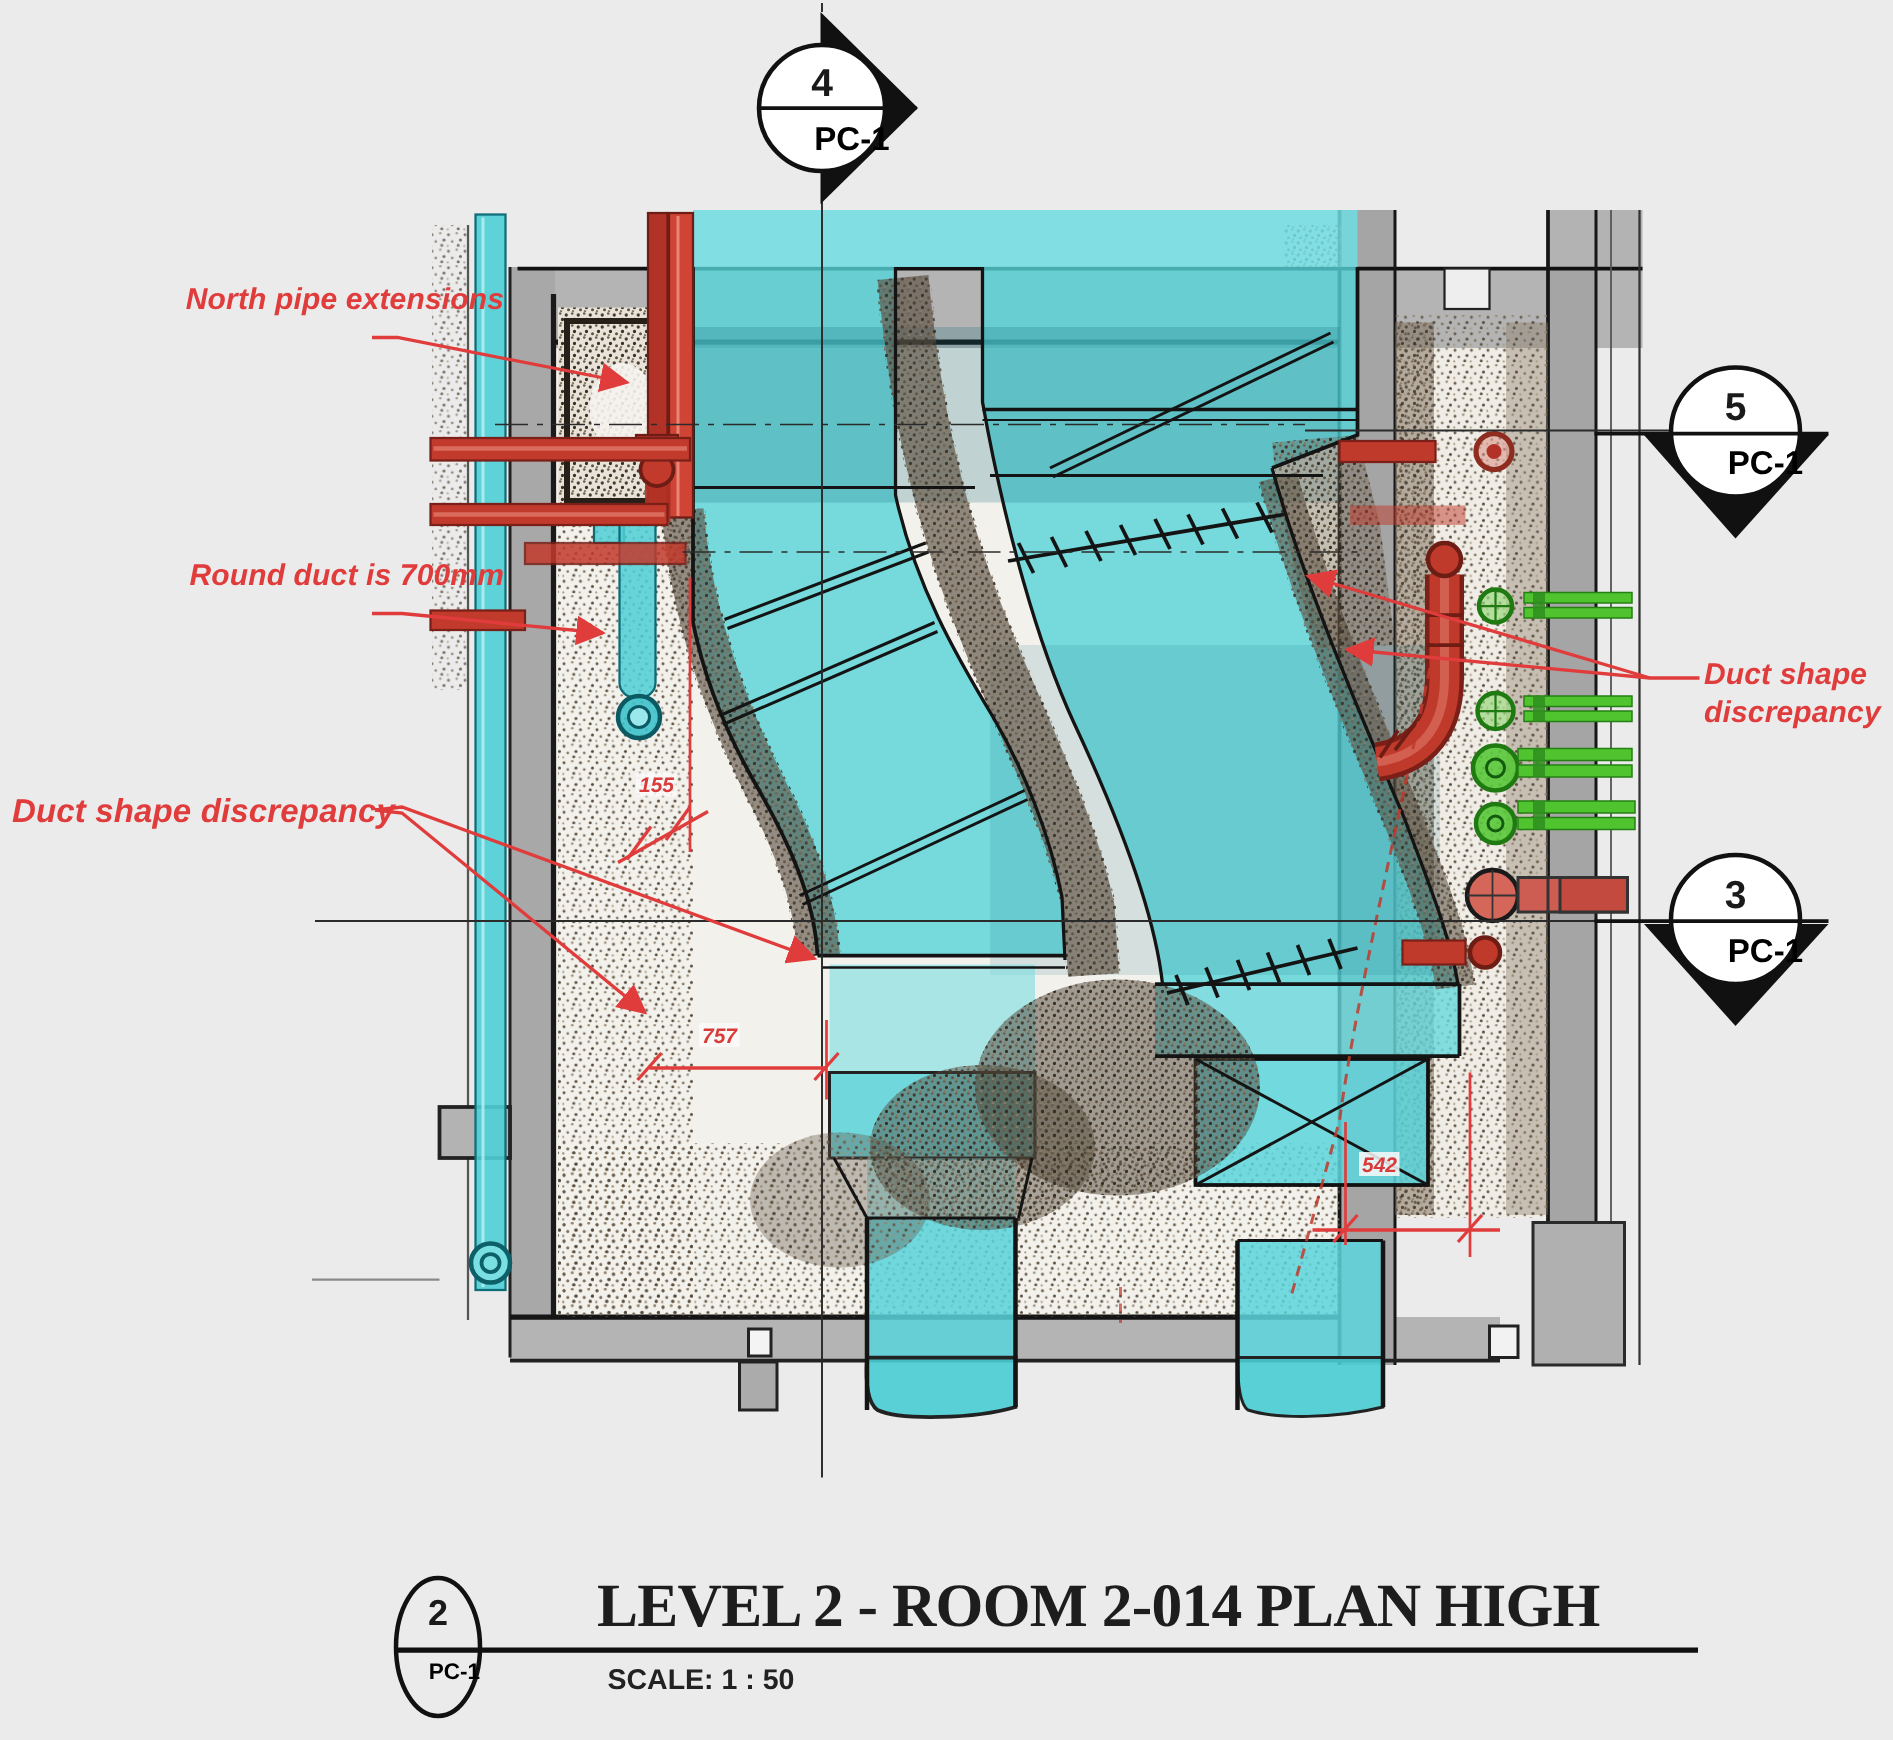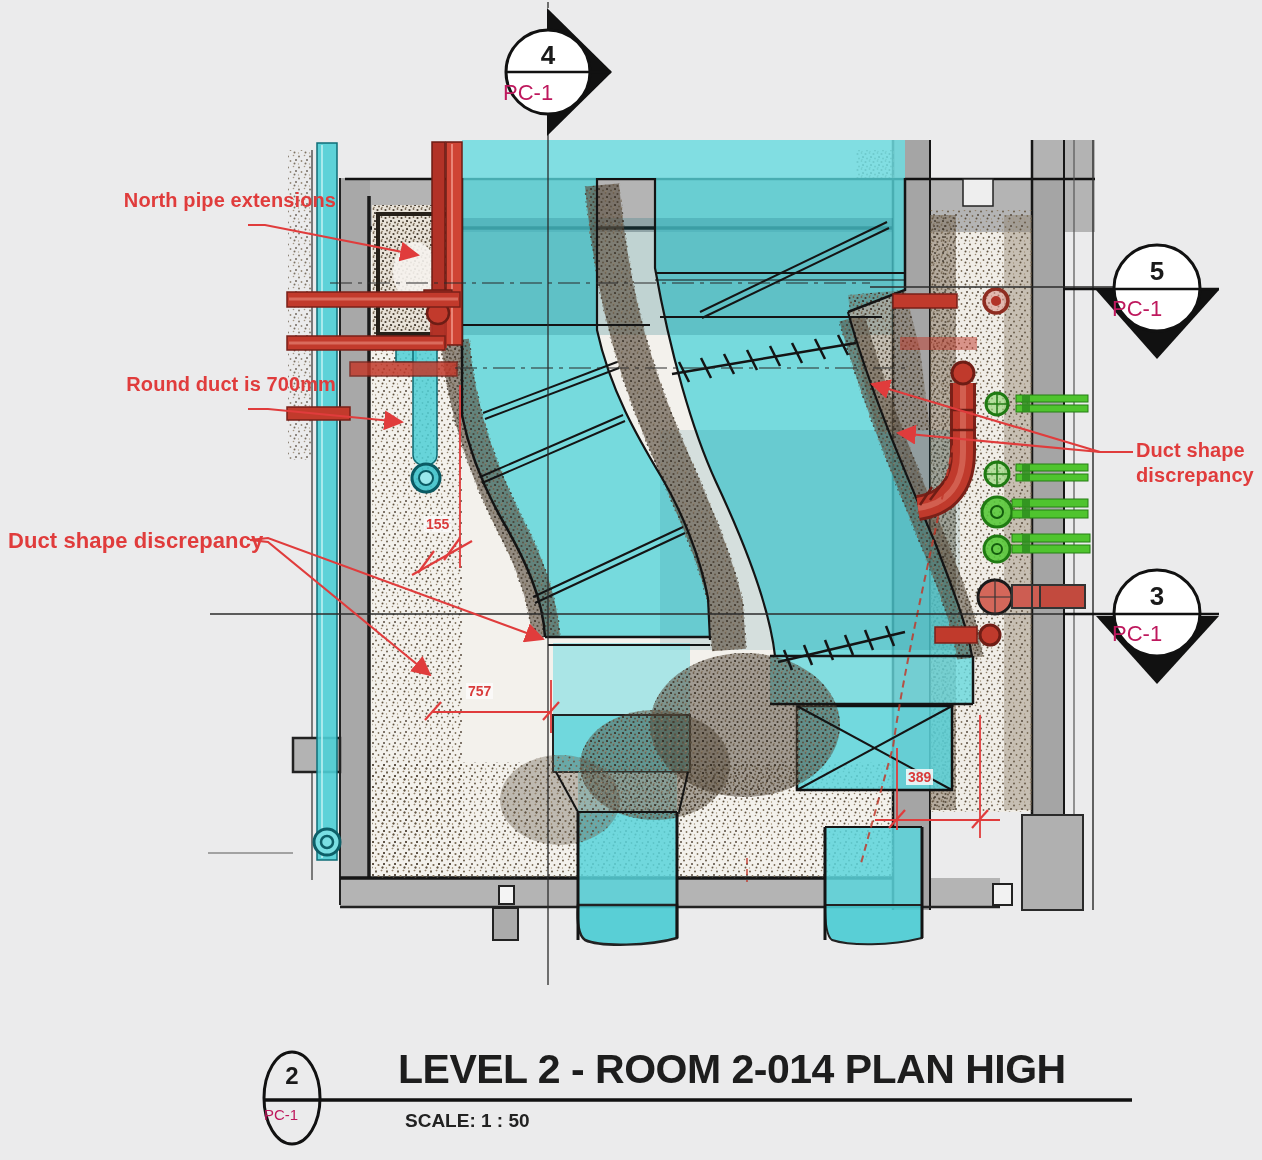--- a/index.html
+++ b/index.html
@@ -1,25 +1,25 @@
 <!DOCTYPE html>
 <html><head>
 <meta charset="utf-8">
 <style>
   html,body{margin:0;padding:0;background:#ebebec;width:1262px;height:1160px;overflow:hidden;
     font-family:"Liberation Sans", sans-serif;}
   .canvas{position:relative;width:1262px;height:1160px;background:#ebebec;}
   svg.plan{position:absolute;left:0;top:0;}
-  .ovl{position:absolute;z-index:5;}
+  .ovl{position:absolute;z-index:5;font-style:italic;}
   .ann{color:#e03c3c;font-weight:700;font-size:20px;line-height:25px;letter-spacing:.1px;}
   .ann.r{text-align:right;}
   .dim{color:#d93b3b;font-weight:700;font-size:14px;background:rgba(250,250,250,.85);
        padding:0 2px;display:inline-block;}
   .mnum{position:absolute;z-index:6;text-align:center;font-weight:700;font-size:26px;color:#1a1a1a;}
-  .mref{position:absolute;z-index:6;text-align:left;font-weight:400;font-size:22px;color:#be185d;}
+  .mref{position:absolute;z-index:6;text-align:right;font-weight:700;font-size:22px;color:#000000;}
   .title-text{position:absolute;z-index:6;font-weight:700;font-size:41px;color:#1d1d1d;
        letter-spacing:-0.5px;white-space:nowrap;}
   .scale-text{position:absolute;z-index:6;font-weight:700;font-size:19px;color:#222;white-space:nowrap;}
 </style>
 </head>
 <body>
 
 <div class="canvas">
 
 <svg class="plan" width="1262" height="1160" viewBox="0 0 1262 1160">
@@ -326,30 +326,30 @@
   <div>Duct shape discrepancy</div>
 </div>
 
 <div class="ovl ann" style="left:1136px;top:438px;width:130px;">
   <div>Duct shape</div>
   <div>discrepancy</div>
 </div>
 
 <div class="ovl" style="left:424px;top:515px;"><span class="dim">155</span></div>
 <div class="ovl" style="left:466px;top:682px;"><span class="dim">757</span></div>
-<div class="ovl" style="left:906px;top:768px;"><span class="dim">389</span></div>
+<div class="ovl" style="left:906px;top:768px;"><span class="dim">542</span></div>
 
 <div class="mnum" style="left:503px;top:40px;width:90px;">4</div>
 <div class="mref" style="left:503px;top:80px;width:90px;">PC-1</div>
 
 <div class="mnum" style="left:1112px;top:256px;width:90px;">5</div>
 <div class="mref" style="left:1112px;top:296px;width:90px;">PC-1</div>
 
 <div class="mnum" style="left:1112px;top:581px;width:90px;">3</div>
 <div class="mref" style="left:1112px;top:621px;width:90px;">PC-1</div>
 
 <div class="mnum" style="left:264px;top:1062px;width:56px;font-size:24px;">2</div>
 <div class="mref" style="left:264px;top:1106px;width:56px;font-size:15px;">PC-1</div>
 
-<div class="title-text" style="left:398px;top:1046px;">LEVEL 2 - ROOM 2-014 PLAN HIGH</div>
+<div class="title-text" style="left:398px;top:1046px;font-family:Liberation Serif, serif;">LEVEL 2 - ROOM 2-014 PLAN HIGH</div>
 <div class="scale-text" style="left:405px;top:1110px;">SCALE:  1 : 50</div>
 
 </div>
 
 </body></html>

